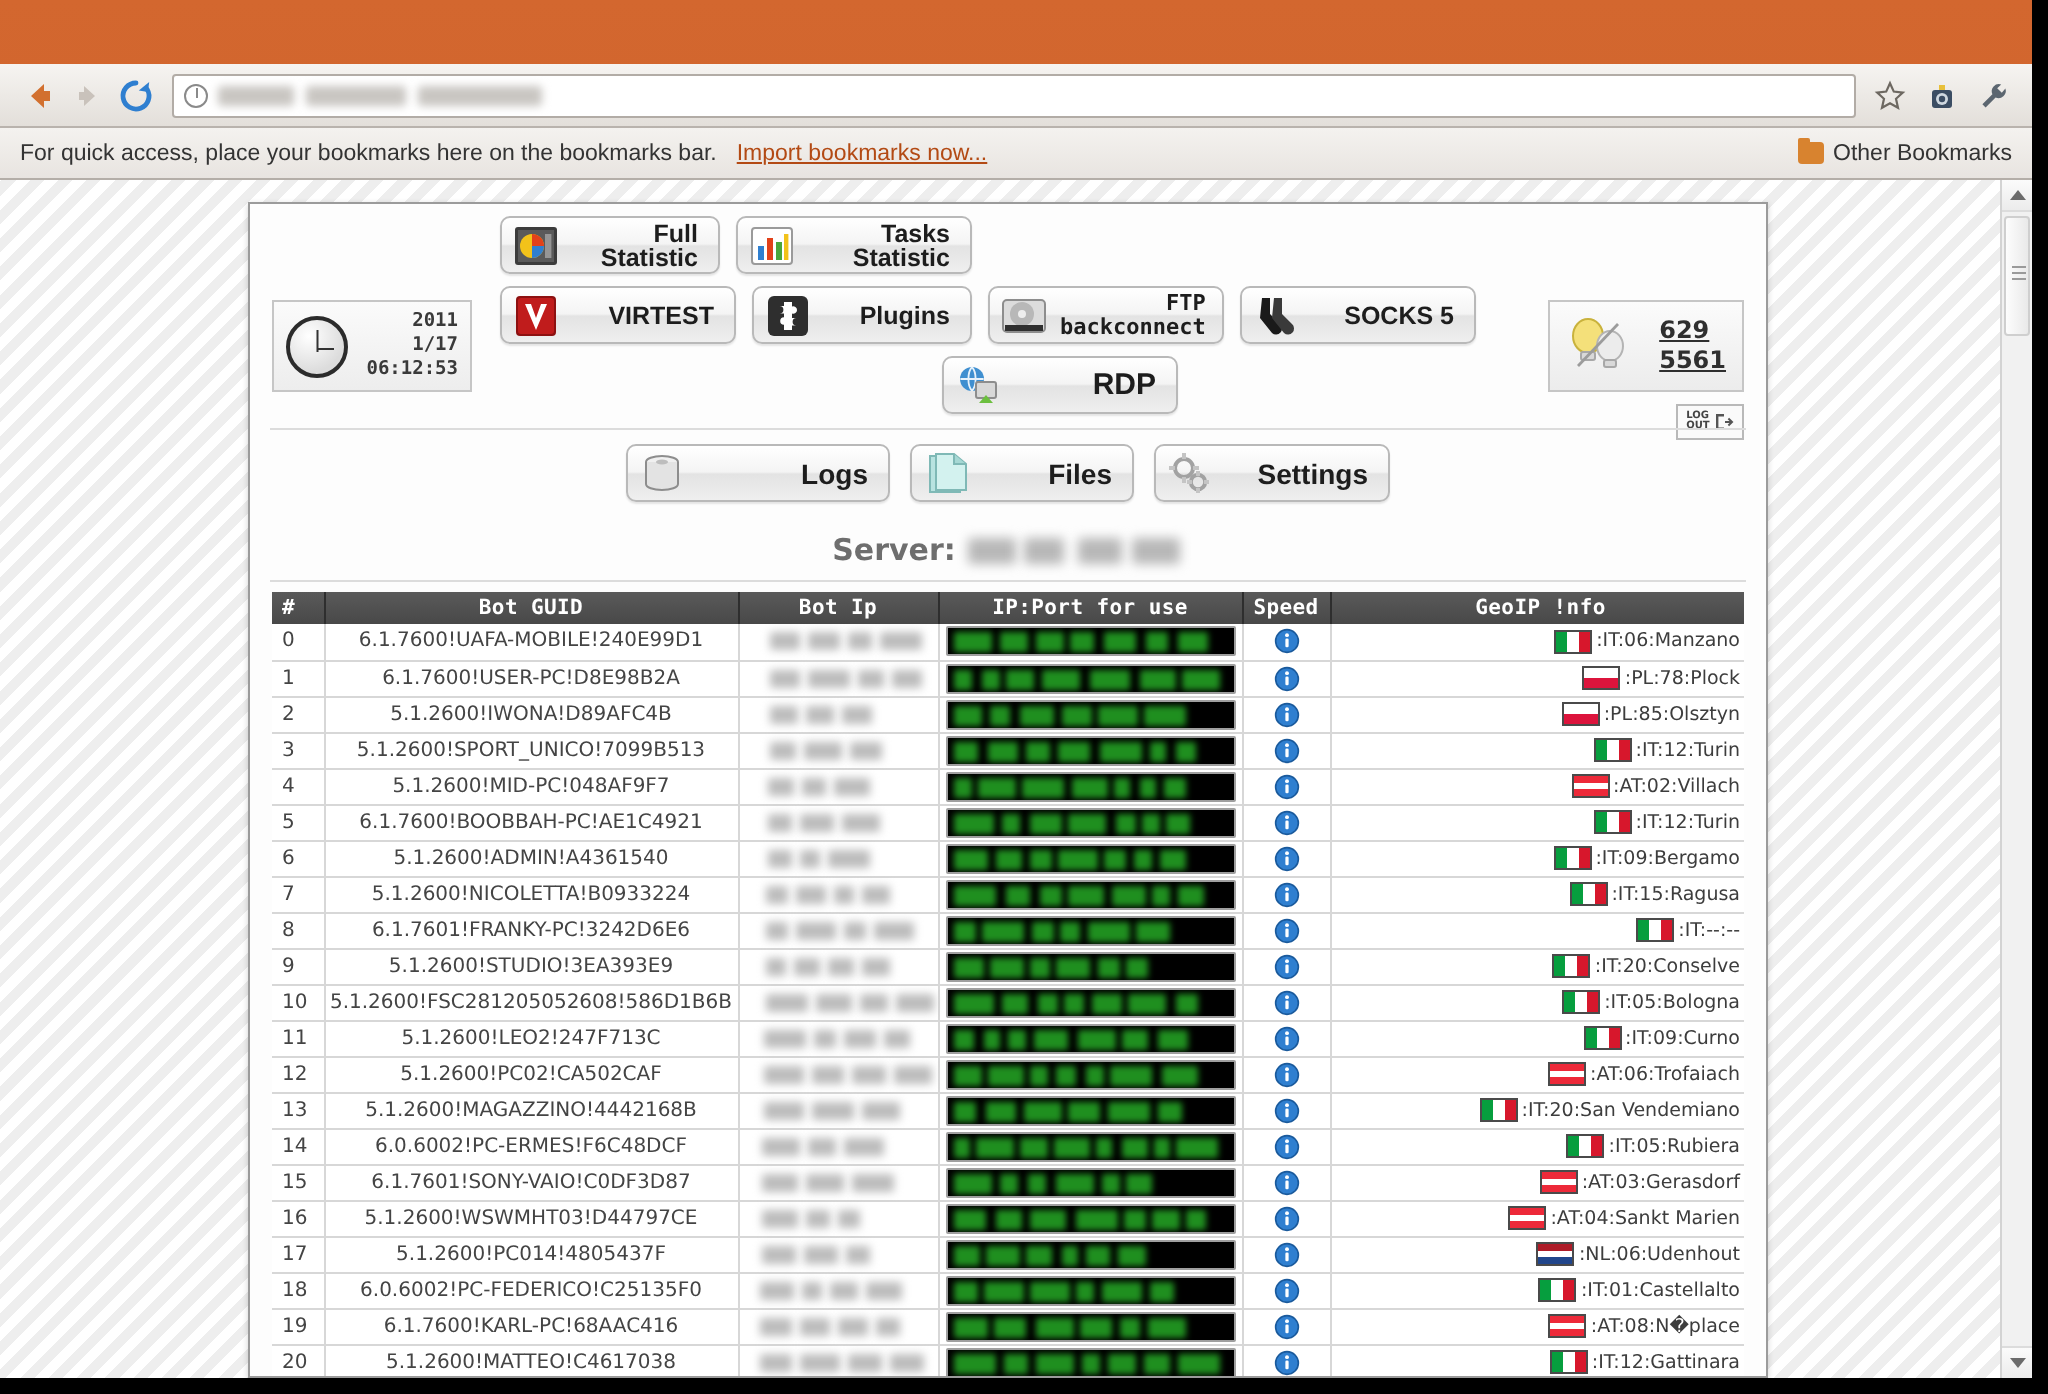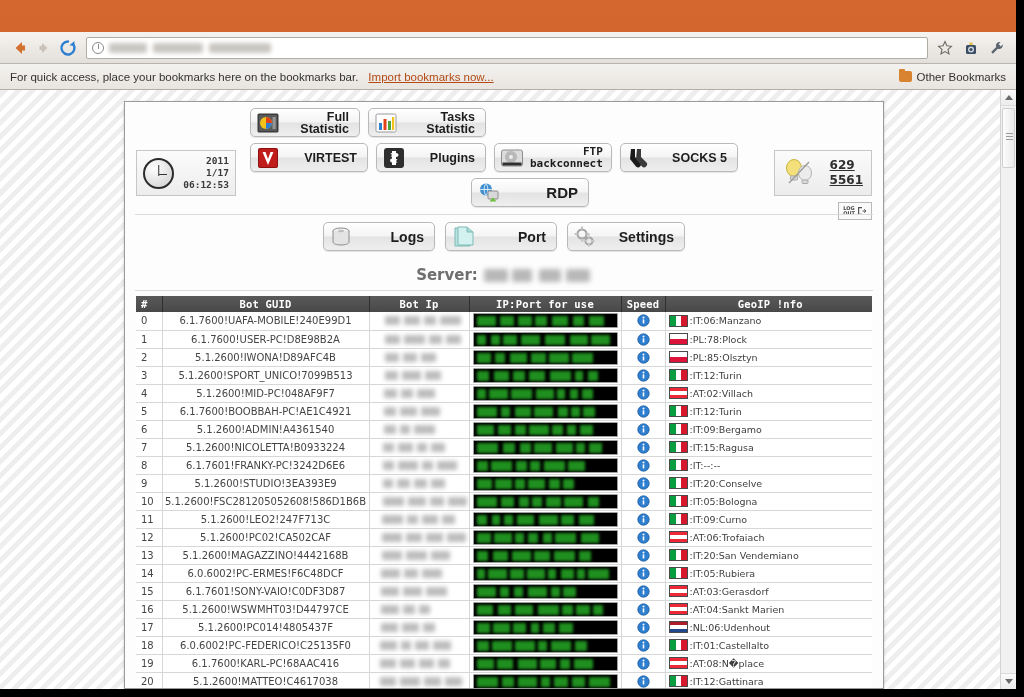--- a/index.html
+++ b/index.html
@@ -202,21 +202,21 @@
     font-family:"DejaVu Sans Mono", monospace;
     height:16px; padding:0; border-right:1px solid #2e2e2e;
     letter-spacing:.2px;
   }
   table.bots th:last-child{ border-right:none; }
   table.bots td {
     height:18px; padding:0 2px; border-bottom:1px solid #d7d7d7;
     border-right:1px solid #d7d7d7; font-size:10px; color:#444;
     font-family:"DejaVu Sans", sans-serif; background:#fff;
   }
-  table.bots td:last-child{ border-right:none; }
+  table.bots td:last-child{ border-right:none;text-align:right; }
   .c-idx { width:26px; text-align:left; padding-left:5px !important; color:#555; font-size:10px;}
   .c-guid { text-align:center; font-size:10px; color:#3d3d3d; }
   .c-botip { width:100px; }
   .c-ipport { width:152px; padding:0 3px !important; }
   .c-speed { width:44px; text-align:center; }
   .c-geo { padding-left:3px !important; }
 
   .blur-ip { height:9px; position:relative; margin:0 auto; }
   .blur-ip span { position:absolute; top:0; height:9px; background:#bdbdbd; filter:blur(2px); border-radius:1px;}
 
@@ -434,35 +434,35 @@
           <svg width="10" height="10" viewBox="0 0 10 10">
             <path d="M1 1h4v1.2H2.2v5.6H5V9H1Z" fill="#555"></path>
             <path d="M5.5 5h3.2M7.2 3.3 9 5 7.2 6.7" stroke="#555" stroke-width="1" fill="none"></path>
           </svg>
         </div>
       </div>
 
       <div class="divider"></div>
 
       <div class="btn-row2">
-        <div class="gbtn" style="width:112px">
+        <div class="gbtn" style="width:132px">
           <svg class="gico" viewBox="0 0 24 24">
             <ellipse cx="12" cy="6" rx="8" ry="3" fill="#f0f0f0" stroke="#8d8d8d"></ellipse>
             <path d="M4 6v11c0 1.7 3.6 3 8 3s8-1.3 8-3V6" fill="#e3e3e3" stroke="#8d8d8d"></path>
             <ellipse cx="12" cy="6" rx="3" ry="1.2" fill="#bdbdbd"></ellipse>
           </svg>
           <span class="lbl" style="font-size:14px">Logs</span>
         </div>
         <div class="gbtn" style="width:112px">
           <svg class="gico" viewBox="0 0 24 24">
             <path d="M4 3h9l6 5v13H4Z" fill="#b8e3e0" stroke="#7fb9b6"></path>
             <path d="M7 2h9l6 5v13H7Z" fill="#d3f2ef" stroke="#7fb9b6"></path>
             <path d="M16 2v5h6" fill="#a6d8d4" stroke="#7fb9b6"></path>
           </svg>
-          <span class="lbl" style="font-size:14px">Port</span>
+          <span class="lbl" style="font-size:14px">Files</span>
         </div>
         <div class="gbtn" style="width:118px">
           <svg class="gico" viewBox="0 0 24 24">
             <g fill="none" stroke="#a2a2a2" stroke-width="2">
               <circle cx="9" cy="9" r="4.5"></circle>
                 <circle cx="16" cy="16" r="3.6"></circle>
             </g>
             <g fill="#c4c4c4">
               <rect x="8" y="1.5" width="2" height="3"></rect>
                 <rect x="8" y="13.5" width="2" height="3"></rect>

